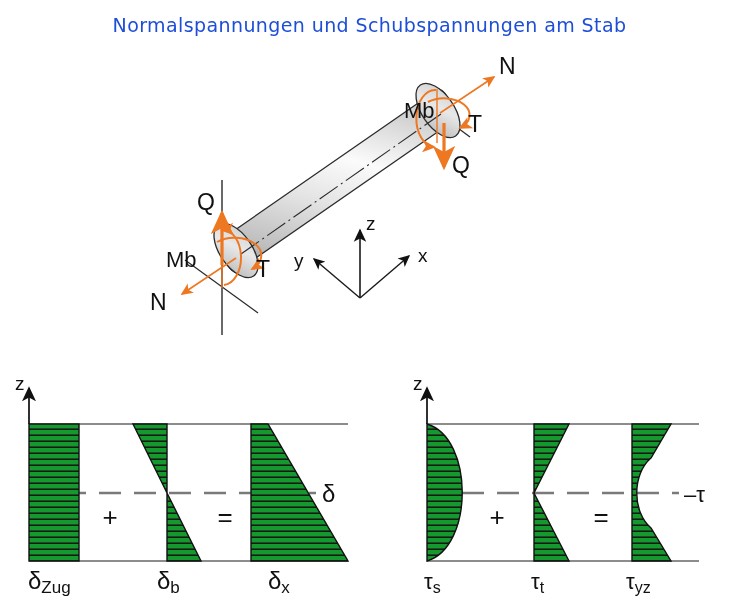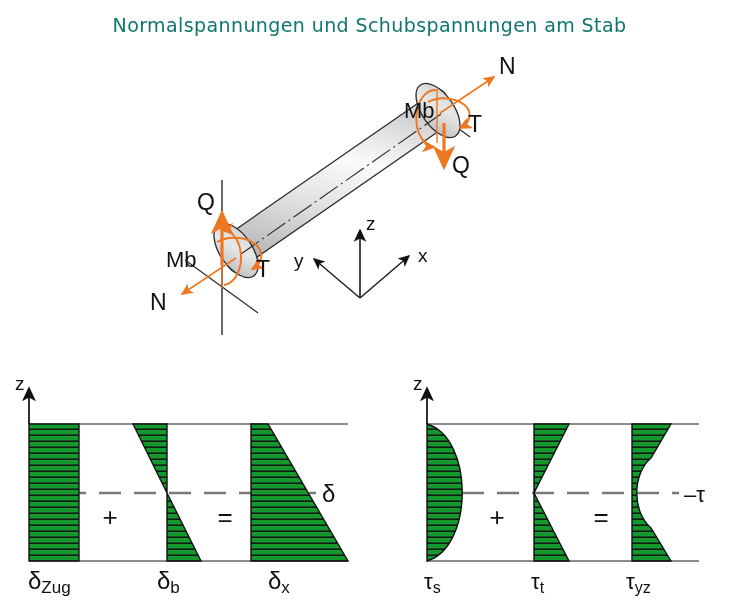--- a/index.html
+++ b/index.html
@@ -24,21 +24,21 @@
   .figure-title {
     position: absolute;
     left: 0;
     top: 14px;
     width: 739px;
     text-align: center;
     font-family: "DejaVu Sans", sans-serif;
     font-size: 19px;
     font-weight: 400;
     letter-spacing: 0.4px;
-    color: #0f766e;
+    color: #1d4ed8;
     white-space: nowrap;
   }
   svg { display: block; }
   .lbl {
     font-family: "Liberation Sans", sans-serif;
     fill: #111111;
   }
 </style>
 </head>
 <body>

